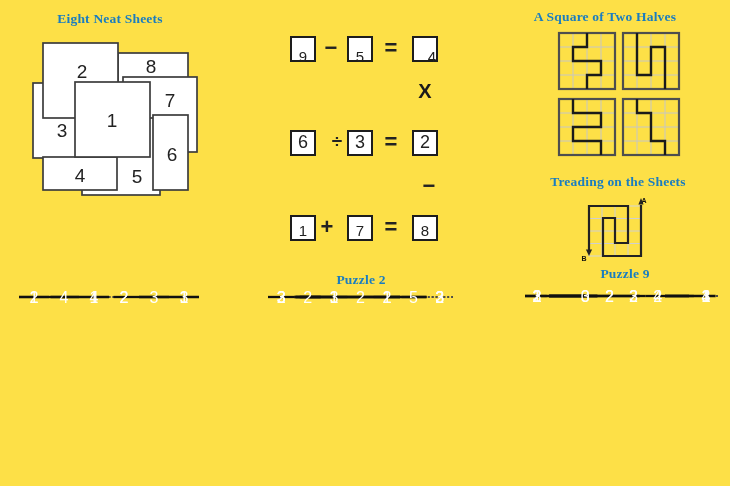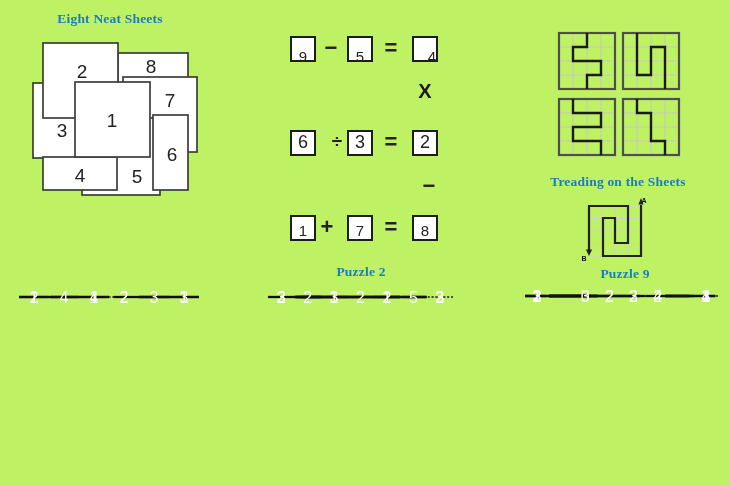--- a/index.html
+++ b/index.html
@@ -1,16 +1,16 @@
 <!DOCTYPE html>
 <html><head>
 <meta charset="utf-8">
 <style>
   html,body{margin:0;padding:0;background:#ffffff;}
-  #page{position:relative;width:730px;height:486px;background:#bef264;overflow:hidden;
+  #page{position:relative;width:730px;height:486px;background:#fde047;overflow:hidden;
         font-family:"Liberation Sans",sans-serif;}
   .ttl{position:absolute;font-family:"Liberation Serif",serif;font-weight:bold;
        font-size:13.5px;color:#1a7dc0;text-align:center;letter-spacing:.2px;}
   .eqbox{position:absolute;width:22px;height:22px;border:2px solid #1d1d1d;background:#fff;}
   .eqbox span{position:absolute;left:0;right:0;text-align:center;color:#222;
               font-family:"Liberation Sans",sans-serif;}
   .d-mid{top:50%;transform:translateY(-52%);font-size:18px;}
   .d-sunk{bottom:-5px;font-size:15px;}
   .d-sunk-right{bottom:-5px;left:auto!important;right:2px;text-align:right!important;font-size:15px;}
   .d-low{bottom:0px;font-size:15px;}
@@ -20,22 +20,23 @@
       font-family:"Liberation Sans",sans-serif;}
   .opd{position:absolute;transform:translate(-50%,-54%);font-size:19px;font-weight:700;color:#222;
       font-family:"Liberation Sans",sans-serif;}
   svg{position:absolute;overflow:visible;}
 </style>
 </head>
 <body>
 
 <div id="page">
   <div class="ttl" style="left:30px;top:11px;width:160px">Eight Neat Sheets</div>
+  <div class="ttl" style="left:515px;top:9px;width:180px">A Square of Two Halves</div>
   <div class="ttl" style="left:528px;top:174px;width:180px">Treading on the Sheets</div>
-  <div class="ttl" style="left:281px;top:264px;width:160px">Puzzle 2</div>
+  <div class="ttl" style="left:281px;top:272px;width:160px">Puzzle 2</div>
   <div class="ttl" style="left:545px;top:266px;width:160px">Puzzle 9</div>
 
   <svg id="sheets-svg" width="190" height="170" style="left: 20px; top: 30px;">
       <rect x="98" y="23" width="70" height="45" fill="#fff" stroke="#3c3c3c" stroke-width="1.7"></rect>
       <rect x="103" y="47" width="74" height="75" fill="#fff" stroke="#3c3c3c" stroke-width="1.7"></rect>
       <rect x="62" y="88" width="78" height="77" fill="#fff" stroke="#3c3c3c" stroke-width="1.7"></rect>
       <rect x="133" y="85" width="35" height="75" fill="#fff" stroke="#3c3c3c" stroke-width="1.7"></rect>
       <rect x="13" y="53" width="77" height="75" fill="#fff" stroke="#3c3c3c" stroke-width="1.7"></rect>
       <rect x="23" y="13" width="75" height="75" fill="#fff" stroke="#3c3c3c" stroke-width="1.7"></rect>
       <rect x="23" y="127" width="74" height="33" fill="#fff" stroke="#3c3c3c" stroke-width="1.7"></rect>

